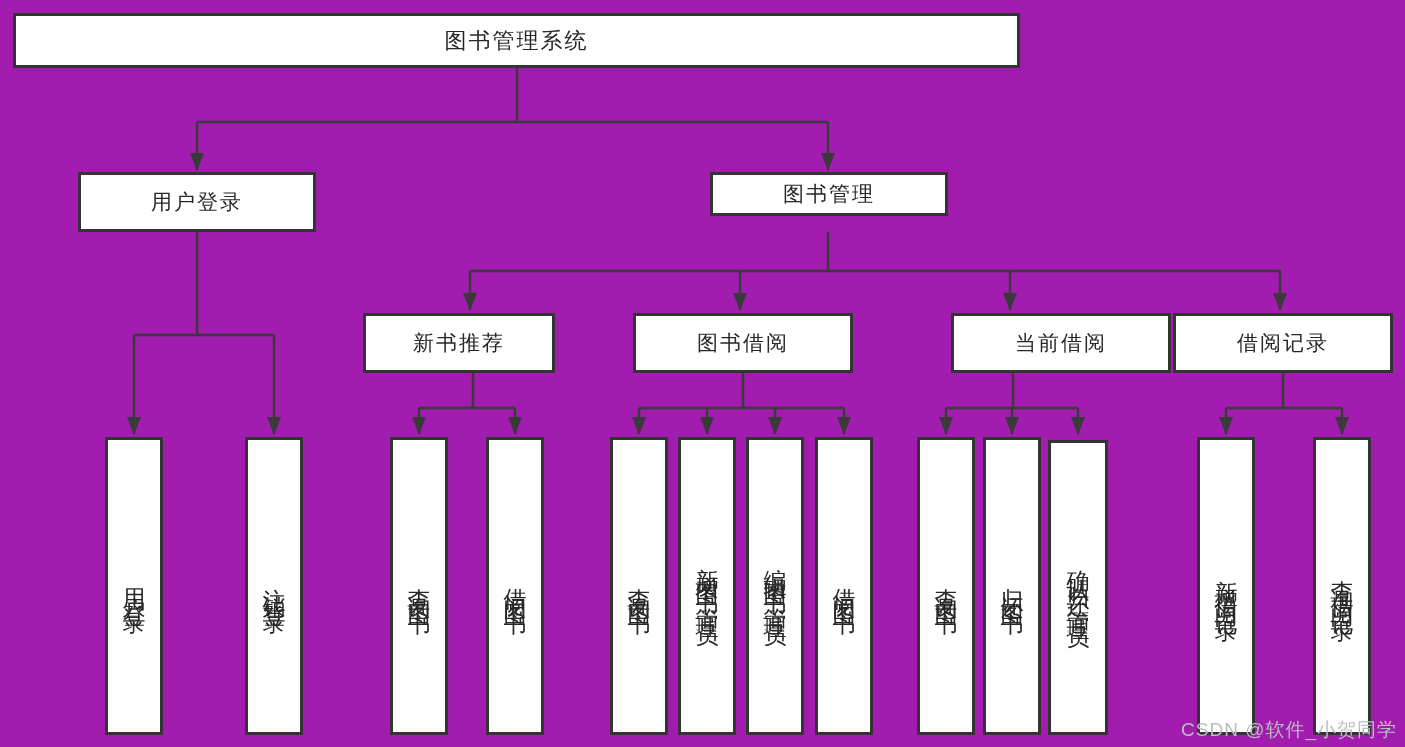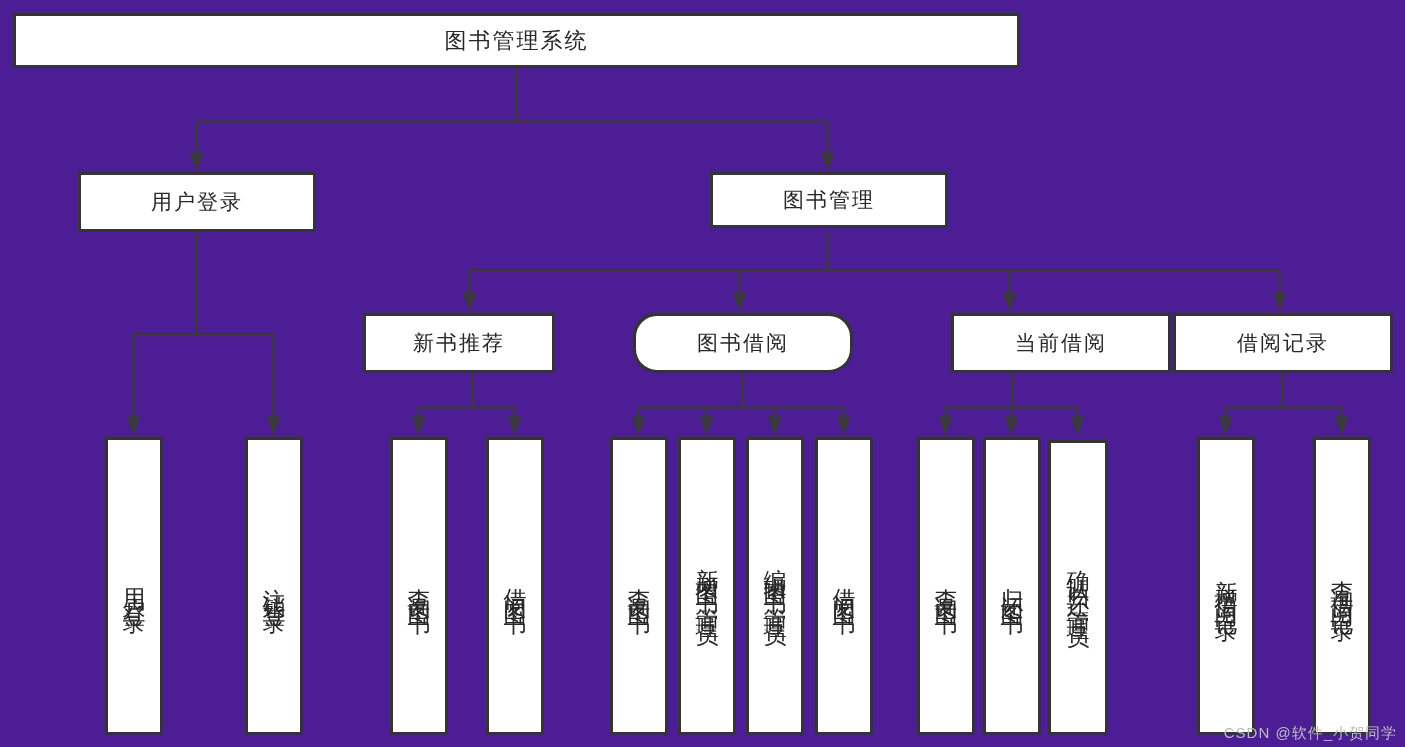--- a/index.html
+++ b/index.html
@@ -5,21 +5,21 @@
   html, body {
     margin: 0;
     padding: 0;
     background: #ffffff;
     font-family: "Liberation Sans", "DejaVu Sans", sans-serif;
   }
   .canvas {
     position: relative;
     width: 1405px;
     height: 747px;
-    background: #4c1d95;
+    background: #a21caf;
     overflow: hidden;
   }
   .connectors {
     position: absolute;
     left: 0;
     top: 0;
     width: 1405px;
     height: 747px;
   }
   .box {
@@ -49,21 +49,21 @@
     writing-mode: vertical-rl;
     text-orientation: mixed;
     letter-spacing: 8px;
     line-height: 1;
     white-space: nowrap;
   }
   .watermark {
     position: absolute;
     right: 8px;
     bottom: 4px;
-    font-size: 15px;
+    font-size: 19px;
     letter-spacing: 1px;
     color: #b9bdc1;
     white-space: nowrap;
   }
 </style>
 </head>
 <body>
 
 <div class="canvas">
 
@@ -106,28 +106,28 @@
     <line x1="1342" y1="408" x2="1342" y2="434" stroke="#3a3a3a" stroke-width="2.5" marker-end="url(#arrow)"></line>
   </svg>
 
   <div class="box hbox root-box" style="left:13px; top:13px; width:1007px; height:55px;">
     <span>图书管理系统</span>
   </div>
 
   <div class="box hbox" style="left:78px; top:172px; width:238px; height:60px;">
     <span>用户登录</span>
   </div>
-  <div class="box hbox" style="left:710px; top:172px; width:238px; height:56px;">
+  <div class="box hbox" style="left:710px; top:172px; width:238px; height:44px;">
     <span>图书管理</span>
   </div>
 
   <div class="box hbox" style="left:363px; top:313px; width:192px; height:60px;">
     <span>新书推荐</span>
   </div>
-  <div class="box hbox" style="left:633px; top:313px; width:220px; height:60px;border-radius:24px;">
+  <div class="box hbox" style="left:633px; top:313px; width:220px; height:60px;">
     <span>图书借阅</span>
   </div>
   <div class="box hbox" style="left:903px; top:313px; width:220px; height:60px;margin-left:48px;">
     <span>当前借阅</span>
   </div>
   <div class="box hbox" style="left:1173px; top:313px; width:220px; height:60px;">
     <span>借阅记录</span>
   </div>
 
   <div class="box vbox" style="left:105px; top:437px; width:58px; height:298px;">

